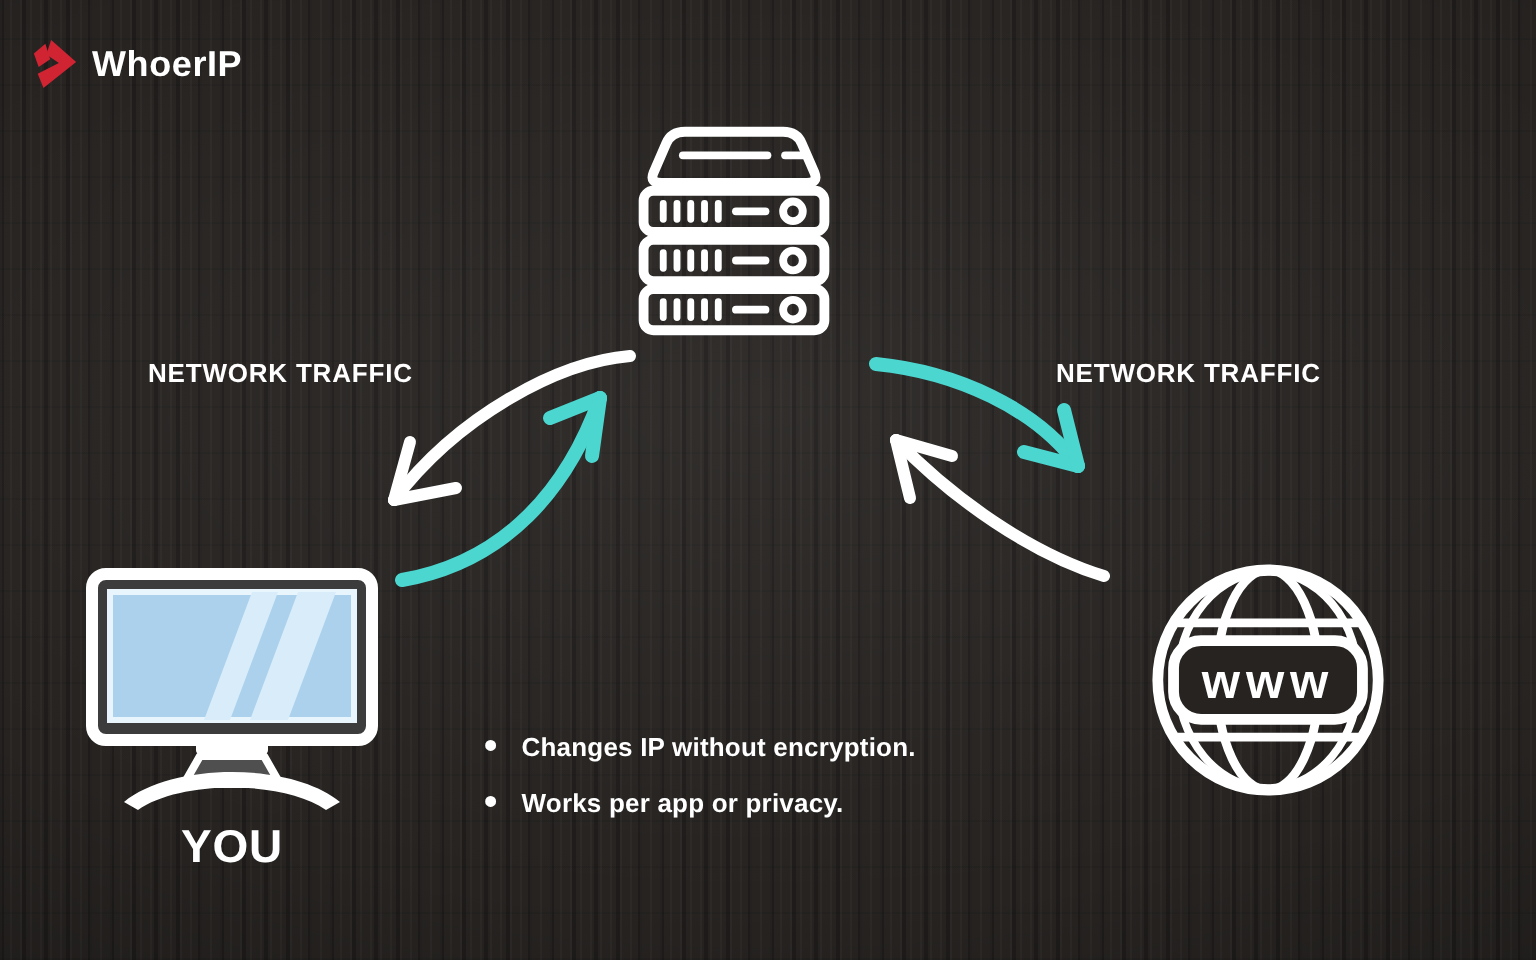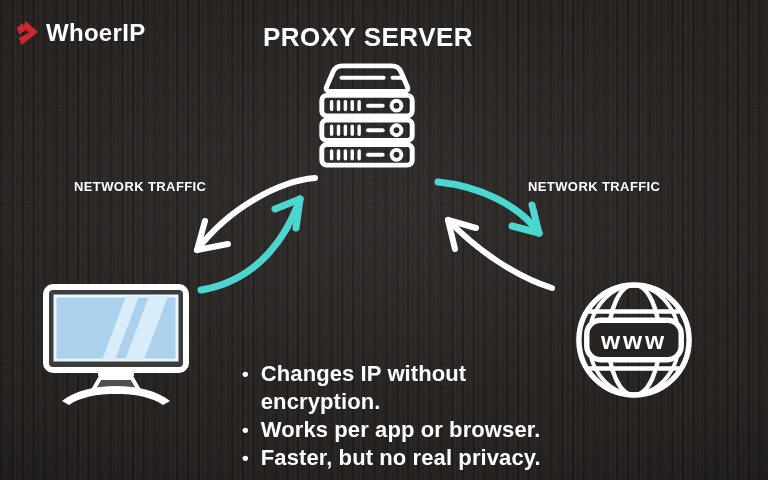--- a/index.html
+++ b/index.html
@@ -10,51 +10,50 @@
     background-image:
       radial-gradient(ellipse 120% 95% at 50% 42%, rgba(255,255,255,0.05) 0%, rgba(0,0,0,0) 55%, rgba(0,0,0,0.38) 100%),
       repeating-linear-gradient(90deg, rgba(255,255,255,0.028) 0px, rgba(255,255,255,0.028) 1px, transparent 1px, transparent 5px),
       repeating-linear-gradient(90deg, rgba(0,0,0,0.22) 0px, rgba(0,0,0,0.22) 2px, transparent 2px, transparent 11px),
       repeating-linear-gradient(0deg, rgba(0,0,0,0.07) 0px, rgba(0,0,0,0.07) 1px, transparent 1px, transparent 23px);
     color:#fff;
   }
   .abs{position:absolute;}
   
   .logo{left:15px;top:19px;display:flex;align-items:center;gap:6px;}
-  .logo-text{font-size:24px;font-weight:bold;letter-spacing:.3px;color:#fff;}
+  .logo-text{font-size:18px;font-weight:bold;letter-spacing:.3px;color:#fff;}
   
   .title{left:368px;top:22px;transform:translateX(-50%);font-size:26px;font-weight:bold;letter-spacing:.5px;white-space:nowrap;}
   
   .traffic{font-size:13px;font-weight:bold;letter-spacing:.4px;white-space:nowrap;}
   .traffic-left{left:74px;top:179px;}
   .traffic-right{left:528px;top:179px;}
   
   .node-label{font-size:23px;font-weight:bold;text-align:center;letter-spacing:.4px;}
   .you-label{left:42px;top:410px;width:148px;}
   .internet-label{left:558px;top:406px;width:152px;}
   
-  .bullets{left:242px;top:360px;width:300px;font-size:22px;font-weight:600;line-height:28px;letter-spacing:.1px;}
+  .bullets{left:242px;top:360px;width:300px;font-size:13px;font-weight:600;line-height:28px;letter-spacing:.1px;}
   .bullet{display:flex;}
   .bullet::before{content:"\2022";margin-right:12px;font-size:19px;}
   svg{display:block;}
 </style>
 </head>
 <body>
 
 <div id="canvas">
 
   <div class="abs logo">
     <svg width="25" height="27" viewBox="0 0 26 28">
       <path d="M2 8 L8 3 L10.5 11 L4.5 15 Z" fill="#d02433"></path>
       <path d="M11 1 L24 12.5 L7 26 L4 18.5 L15 13 L8.5 8.5 Z" fill="#d02433"></path>
     </svg>
     <span class="logo-text">WhoerIP</span>
   </div>
 
-  <div class="abs title">PROXY SERVER</div>
 
   <svg class="abs" style="left:310px;top:59px;" width="114" height="114" viewBox="0 0 116 110" fill="none" stroke="#ffffff" stroke-linecap="round" stroke-linejoin="round">
     <path d="M33 4 H83 Q90 4 92.5 10 L99 25 Q101 30 95 30 H21 Q15 30 17 25 L23.5 10 Q26 4 33 4 Z" stroke-width="5"></path>
     <path d="M32 16 H75" stroke-width="4"></path>
     <path d="M84 16 H93" stroke-width="4"></path>
     <rect x="12" y="34" width="92" height="21" rx="5" stroke-width="5"></rect>
     <rect x="12" y="59" width="92" height="21" rx="5" stroke-width="5"></rect>
     <rect x="12" y="84" width="92" height="21" rx="5" stroke-width="5"></rect>
     <g stroke-width="3.5">
       <path d="M22 40.5 V48.5 M29 40.5 V48.5 M36 40.5 V48.5 M43 40.5 V48.5 M50 40.5 V48.5"></path>
@@ -110,31 +109,31 @@
     <rect x="13" y="13" width="122" height="64" fill="#abd1ec" stroke="#e9f5fd" stroke-width="3"></rect>
     <g clip-path="url(#screenClip)">
       <path d="M60 77 L84 13 H97 L73 77 Z" fill="#d9ecfa"></path>
       <path d="M83 77 L107 13 H126 L102 77 Z" fill="#d9ecfa"></path>
     </g>
     <rect x="56" y="87" width="36" height="7" rx="2" fill="#ffffff"></rect>
     <path d="M58 95 H90 L98 109 H50 Z" fill="#4f4f4f" stroke="#ffffff" stroke-width="4" stroke-linejoin="round"></path>
     <path d="M20 118 C 44 98 104 98 128 118 L121 122 C 100 107 48 107 27 122 Z" fill="#ffffff"></path>
   </svg>
 
+  <div class="abs node-label you-label">YOU</div>
 
   <svg class="abs" style="left:572px;top:279px;" width="124" height="122" viewBox="0 0 124 124" fill="none" stroke="#ffffff">
     <circle cx="62" cy="62" r="56" stroke-width="5.5"></circle>
     <ellipse cx="62" cy="62" rx="26" ry="56" stroke-width="4.5"></ellipse>
     <ellipse cx="62" cy="62" rx="46" ry="55" stroke-width="4"></ellipse>
     <path d="M16 33 H108" stroke-width="4.5"></path>
     <path d="M16 91 H108" stroke-width="4.5"></path>
     <rect x="14" y="42" width="96" height="40" rx="14" fill="#262321" stroke-width="5.5"></rect>
     <text x="62" y="71" text-anchor="middle" fill="#ffffff" stroke="none" font-family="Liberation Sans, DejaVu Sans, sans-serif" font-size="25" font-weight="bold" letter-spacing="3">www</text>
   </svg>
 
 
   <div class="abs bullets">
     <div class="bullet">Changes IP without encryption.</div>
-    <div class="bullet">Works per app or browser.</div>
-    <div class="bullet">Faster, but no real privacy.</div>
+    <div class="bullet">Works per app or privacy.</div>
   </div>
 
 </div>
 
 </body></html>

